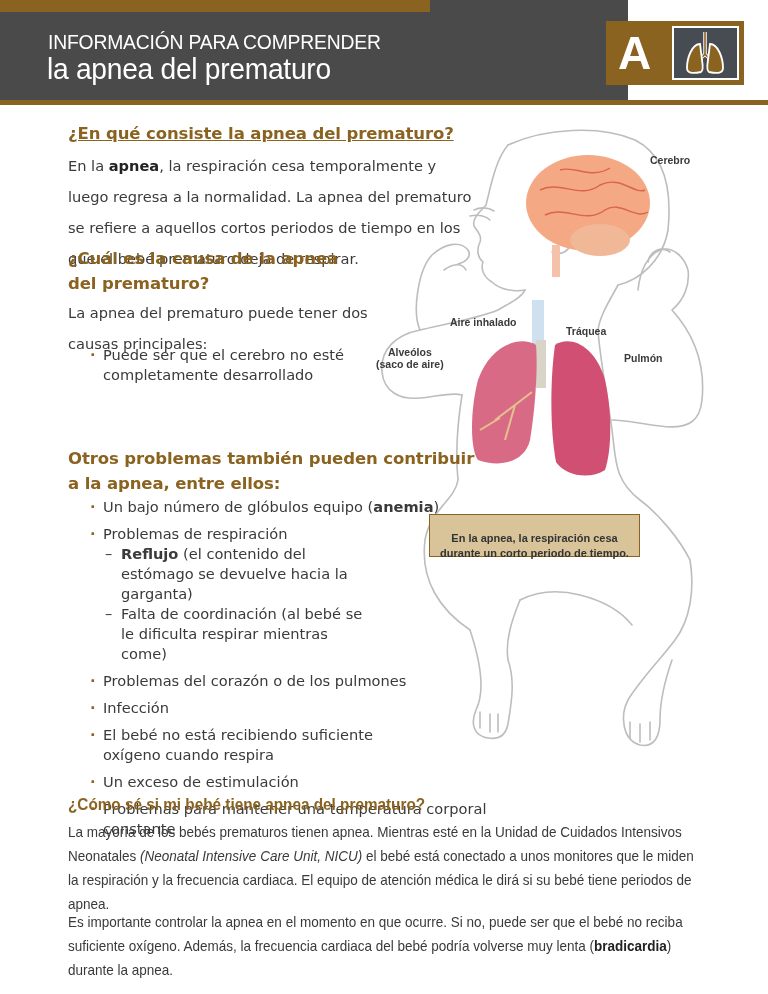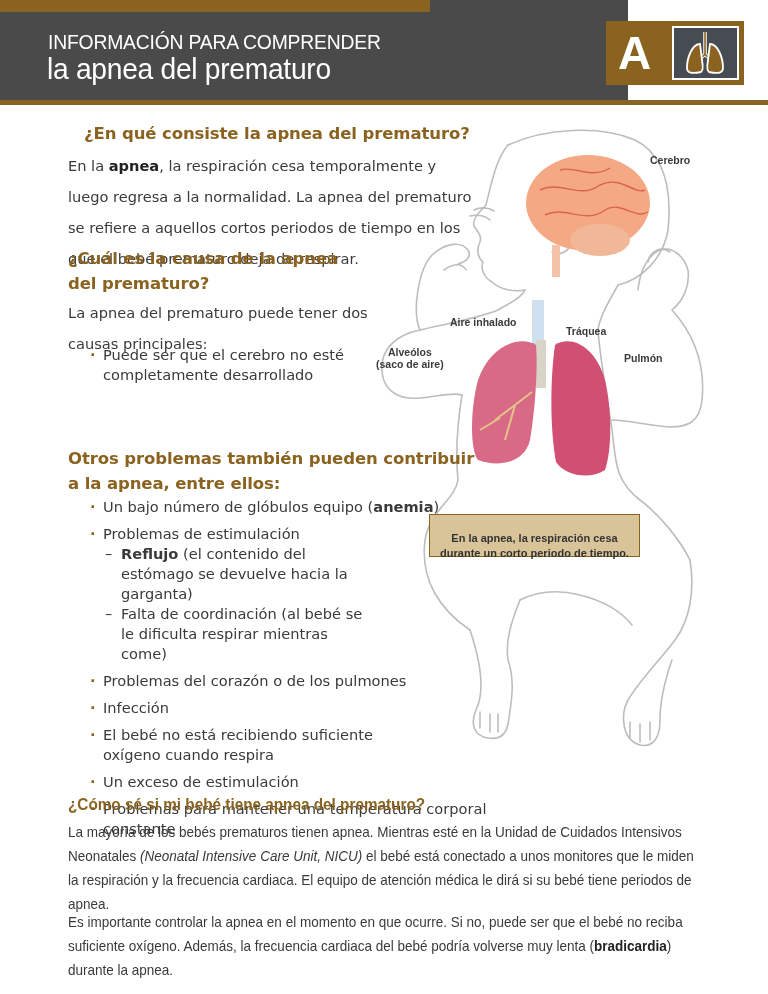--- a/index.html
+++ b/index.html
@@ -108,40 +108,40 @@
     <span>(saco de aire)</span>
   </div>
   <div class="lbl" style="left:254px; top:232px;">Pulmón</div>
 </div>
 
 <div class="callout">
   <span>En la apnea, la respiración cesa</span><br>
   <span>durante un corto periodo de tiempo.</span>
 </div>
 
-<div class="h2" style="left:84px; top:121px;">¿En qué consiste la apnea del prematuro?</div>
+<div class="h2" style="left:68px; top:121px;text-decoration:underline;">¿En qué consiste la apnea del prematuro?</div>
 <div class="p" style="left:68px; top:150px; width:412px;"><span>En la </span><b>apnea</b><span>, la respiración cesa temporalmente y luego regresa a la normalidad. La apnea del prematuro se refiere a aquellos cortos periodos de tiempo en los que el bebé prematuro deja de respirar.</span></div>
 
 <div class="h2" style="left:68px; top:246px; line-height:25px;">
   <span>¿Cuál es la causa de la apnea</span><br>
   <span>del prematuro?</span>
 </div>
 <div class="p" style="left:68px; top:297px; width:300px;">La apnea del prematuro puede tener dos causas principales:</div>
 <ul class="bullets" style="left:88px; top:345px; width:300px;">
   <li>Puede ser que el cerebro no esté completamente desarrollado</li>
 </ul>
 
 <div class="h2" style="left:68px; top:446px;">
   <span>Otros problemas también pueden contribuir</span><br>
   <span>a la apnea, entre ellos:</span>
 </div>
 <ul class="bullets" style="left:88px; top:497px; width:470px;">
   <li><span>Un bajo número de glóbulos equipo (</span><b>anemia</b><span>)</span></li>
   <li style="width:290px;">
-    <span>Problemas de estimulación</span>
+    <span>Problemas de respiración</span>
     <ul class="sub">
       <li><b>Reflujo</b><span> (el contenido del estómago se devuelve hacia la garganta)</span></li>
       <li>Falta de coordinación (al bebé se le dificulta respirar mientras come)</li>
     </ul>
   </li>
   <li>Problemas del corazón o de los pulmones</li>
   <li>Infección</li>
   <li style="width:330px;">El bebé no está recibiendo suficiente oxígeno cuando respira</li>
   <li>Un exceso de estimulación</li>
   <li>Problemas para mantener una temperatura corporal constante</li>

